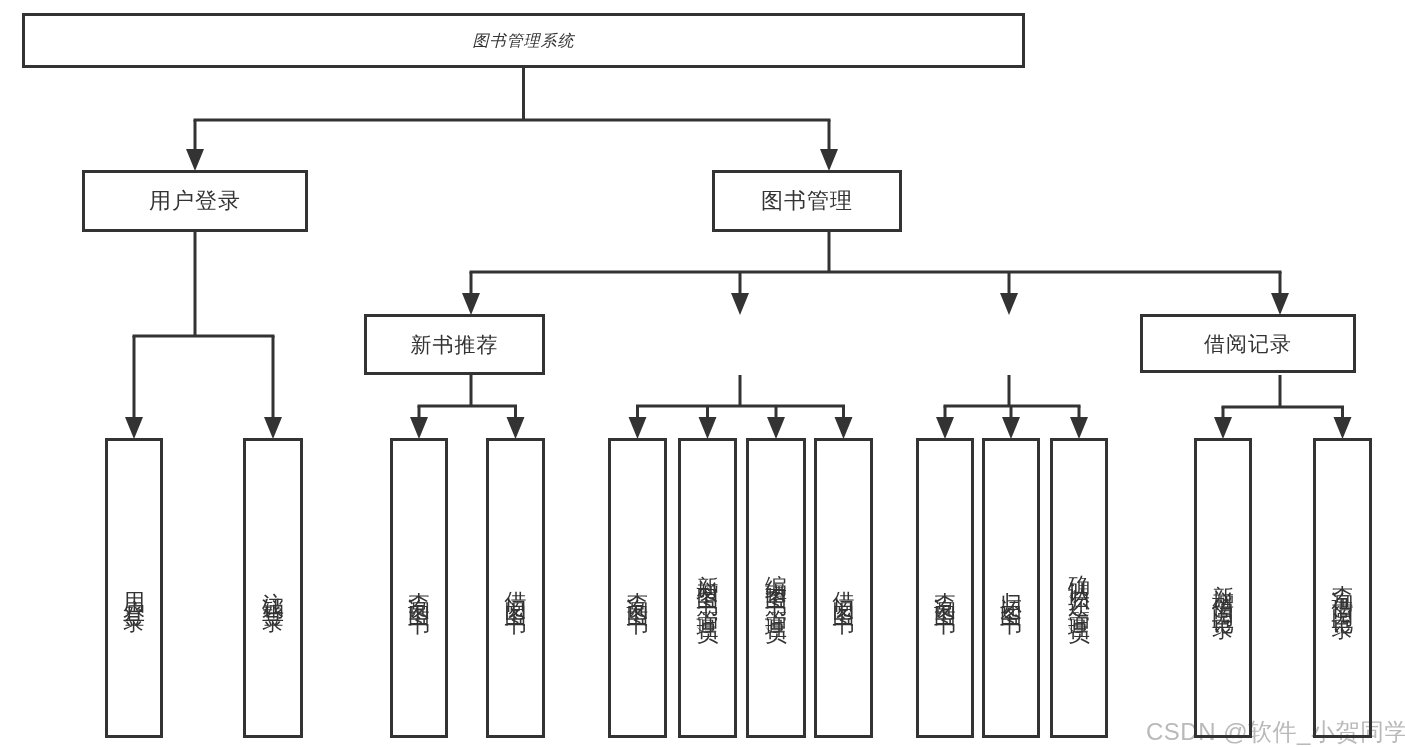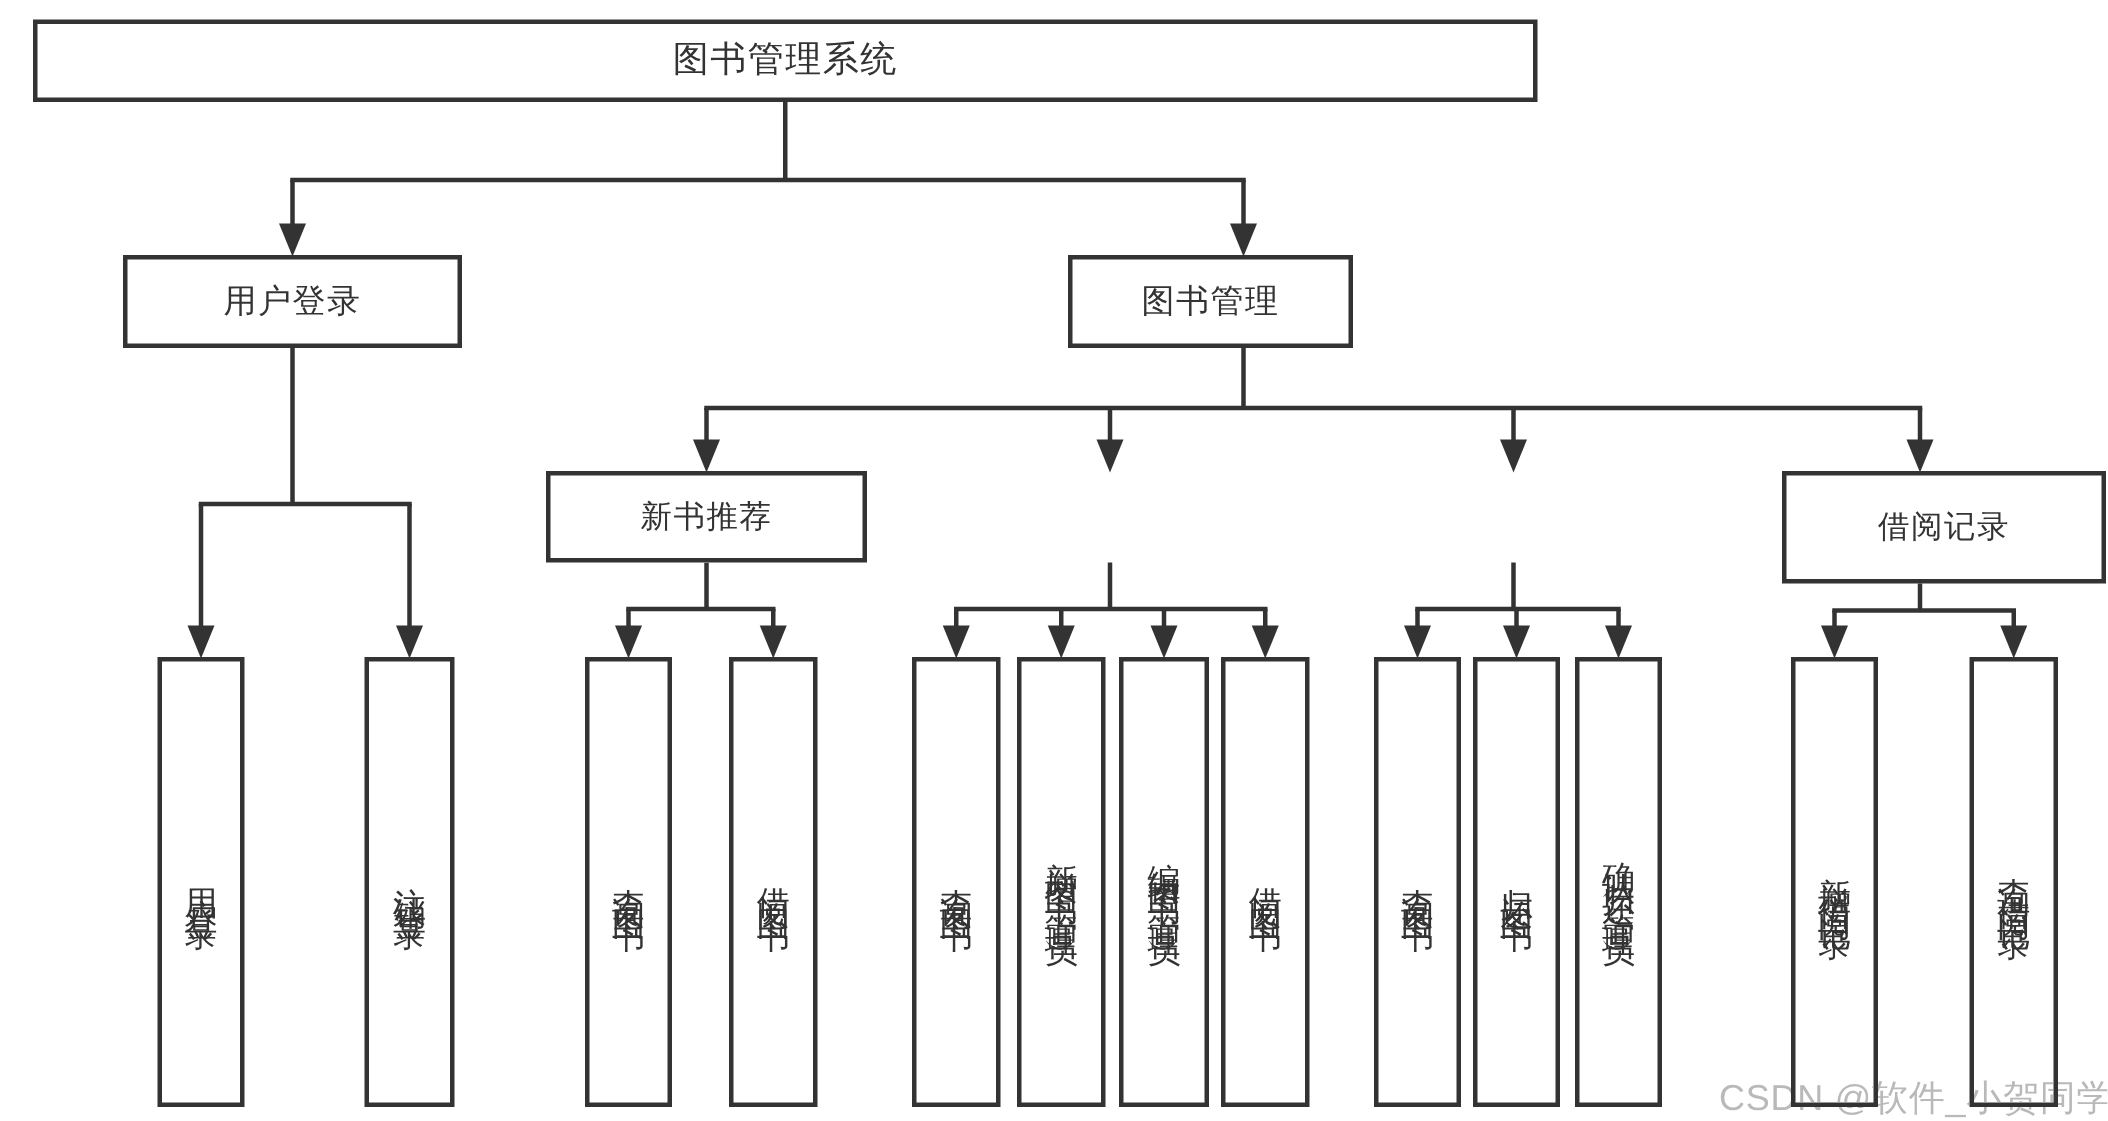--- a/index.html
+++ b/index.html
@@ -20,21 +20,21 @@
     position: absolute;
     box-sizing: border-box;
     background: #ffffff;
     border: 3px solid #333333;
     display: flex;
     align-items: center;
     justify-content: center;
     color: #333333;
   }
   .node .lbl { line-height: 1.2; white-space: nowrap; }
-  .node.lvl0 .lbl { font-size: 24px; letter-spacing: 1px; }
+  .node.lvl0 .lbl { font-size: 16px; letter-spacing: 1px; font-style: italic; }
   .node.lvl1 .lbl { font-size: 22px; letter-spacing: 1px; }
   .node.lvl2 .lbl { font-size: 21px; letter-spacing: 1px; }
   .node.v .lbl {
     writing-mode: vertical-rl;
     text-orientation: mixed;
     font-size: 22px;
     letter-spacing: 7px;
     line-height: 1;
     white-space: normal;
   }
@@ -110,24 +110,24 @@
 
   <div class="node lvl0" style="left: 22px; top: 13px; width: 1003px; height: 55px;">
       <span class="lbl">图书管理系统</span>
     </div>
     <div class="node lvl1" style="left: 82px; top: 170px; width: 226px; height: 62px;">
       <span class="lbl">用户登录</span>
     </div>
     <div class="node lvl1" style="left: 712px; top: 170px; width: 190px; height: 62px;">
       <span class="lbl">图书管理</span>
     </div>
-    <div class="node lvl2" style="left: 364px; top: 314px; width: 214px; height: 61px;">
+    <div class="node lvl2" style="left: 364px; top: 314px; width: 181px; height: 61px;">
       <span class="lbl">新书推荐</span>
     </div>
-    <div class="node lvl2" style="left: 1188px; top: 314px; width: 216px; height: 75px; text-align: center;">
+    <div class="node lvl2" style="left: 1140px; top: 314px; width: 216px; height: 59px; text-align: center;">
       <span class="lbl">借阅记录</span>
     </div>
     <div class="node lvl3 v" style="left: 105px; top: 438px; width: 58px; height: 300px;">
       <span class="lbl">用户登录</span>
     </div>
     <div class="node lvl3 v" style="left: 243px; top: 438px; width: 60px; height: 300px;">
       <span class="lbl">注销登录</span>
     </div>
     <div class="node lvl3 v" style="left: 390px; top: 438px; width: 58px; height: 300px;">
       <span class="lbl">查询图书</span>

